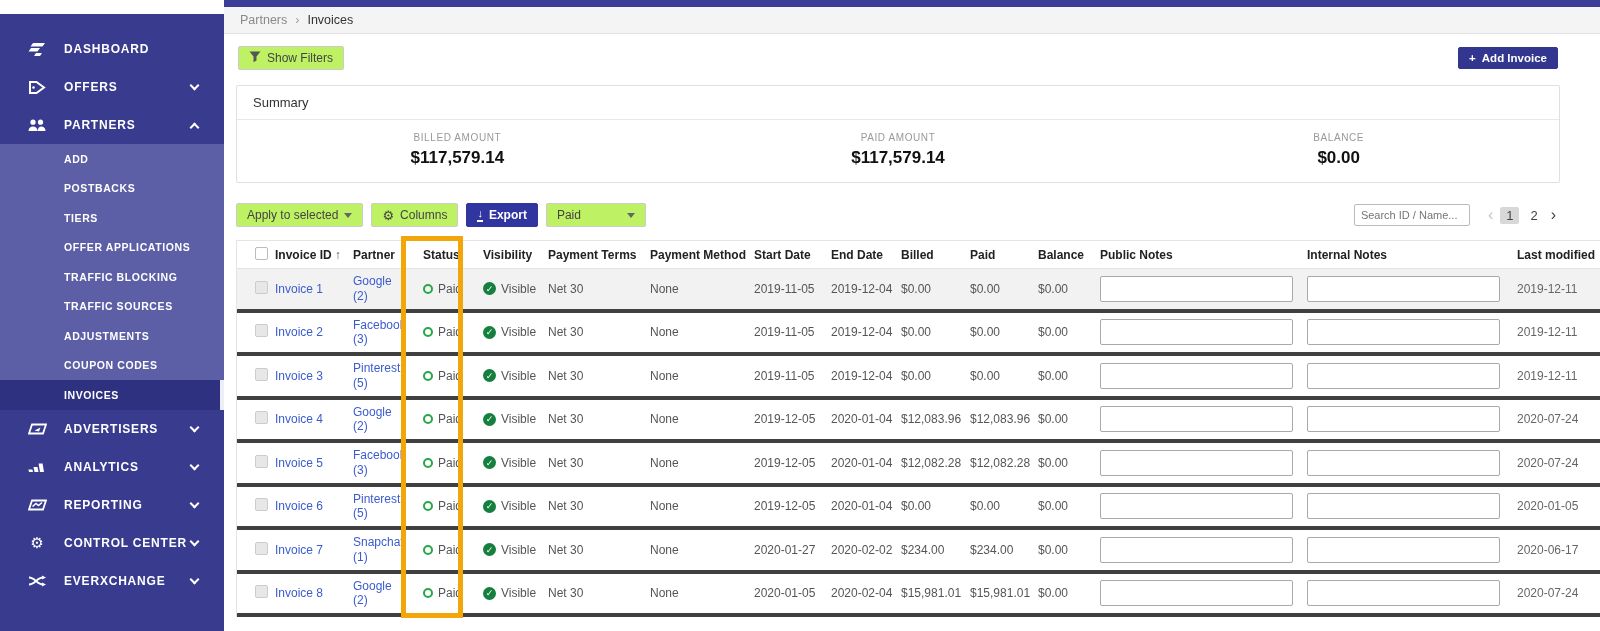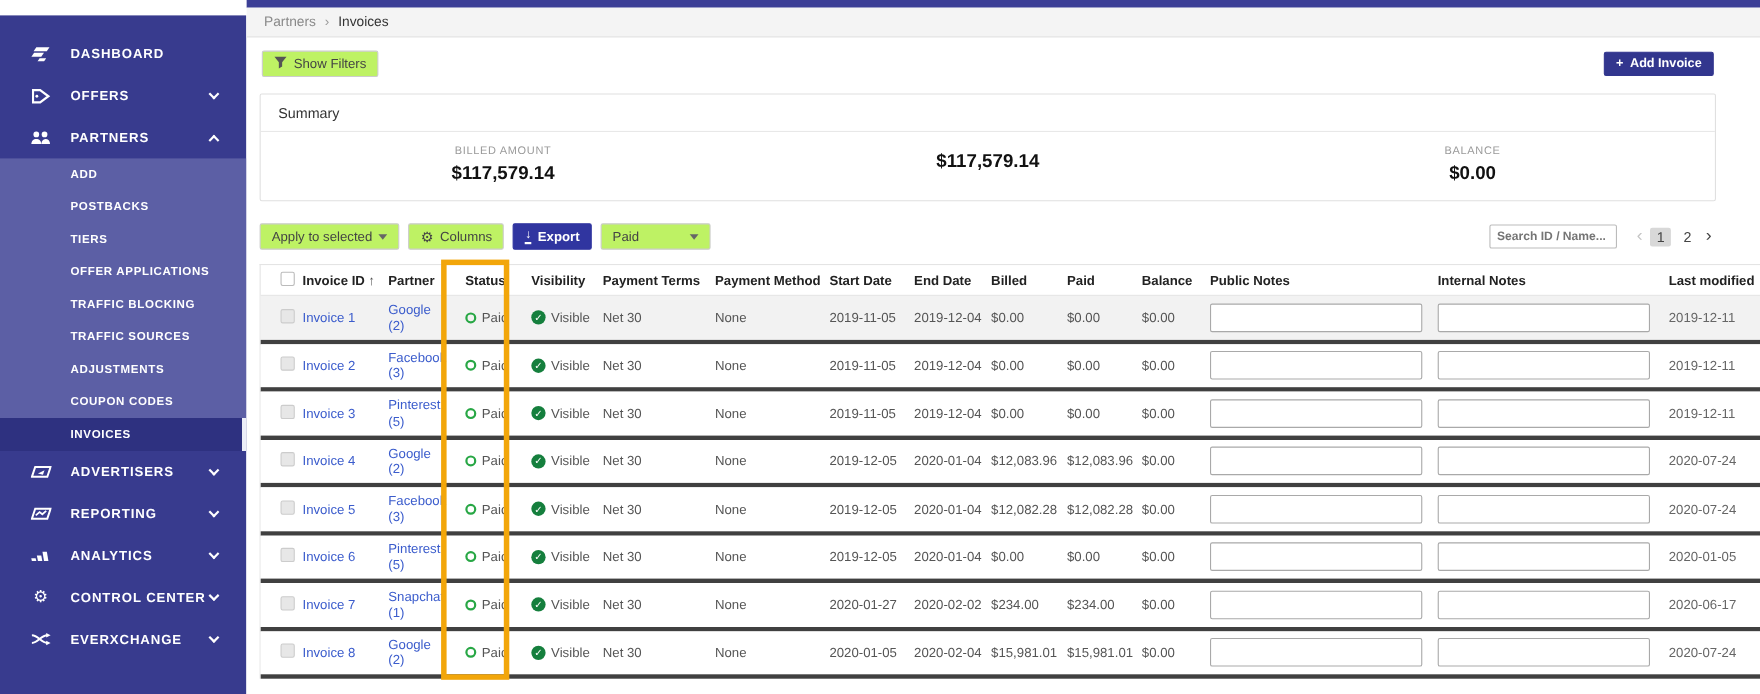--- a/index.html
+++ b/index.html
@@ -37,21 +37,21 @@
   .summary-title { padding:9px 16px; font-size:13px; color:#333; border-bottom:1px solid #e8e8e8; }
   .summary-stats { display:flex; padding:12px 0 14px 0; }
   .stat { flex:1; text-align:center; }
   .stat-label { font-size:10px; color:#999; letter-spacing:.6px; }
   .stat-value { font-size:17px; font-weight:bold; color:#111; margin-top:5px; }
 
   .toolbar { margin:20px 44px 0 12px; display:flex; align-items:center; gap:8px; }
   .caret { width:0; height:0; border-left:4px solid transparent; border-right:4px solid transparent; border-top:5px solid #666; display:inline-block; }
   .select-like { justify-content:space-between; min-width:100px; }
   .dl-icon { border-bottom:2px solid #fff; line-height:1; font-size:11px; padding-bottom:1px; }
-  .search-input { margin-left:auto; width:116px; height:22px; border:1px solid #bbb; border-radius:2px; font-size:11px; padding:0 6px; color:#333; font-family:inherit;font-weight:bold; }
+  .search-input { margin-left:auto; width:116px; height:22px; border:1px solid #bbb; border-radius:2px; font-size:11px; padding:0 6px; color:#333; font-family:inherit; }
   .pagination { display:flex; align-items:center; gap:7px; margin-left:10px; font-size:13px; }
   .pg-prev { color:#c5c5c5; font-size:16px; cursor:pointer; }
   .pg-next { color:#444; font-size:16px; cursor:pointer; }
   .pg-page { color:#444; padding:1px 6px; border-radius:2px; cursor:pointer; }
   .pg-page.current { background:#d8d8d8; }
 
   
   .table { margin:13px 0 0 12px; border-left:1px solid #e4e4e4; border-top:1px solid #e4e4e4; position:relative; }
   .grid { display:grid; grid-template-columns:38px 78px 70px 60px 65px 102px 104px 77px 70px 69px 68px 62px 207px 210px 110px; align-items:center; }
   .thead { height:28px; font-weight:bold; color:#222; font-size:12px; border-bottom:1px solid #e4e4e4; }
@@ -134,38 +134,38 @@
           <path d="M4 1.5 L18 1.5 L15 10.5 L1 10.5 Z" fill="none" stroke="#fff" stroke-width="1.8"></path>
           <path d="M6.5 7.5 L12.5 4.5 L11 8.5 Z" fill="#fff"></path>
         </svg>
     </span>
     <span class="lbl">ADVERTISERS</span>
     <span class="chev down"></span>
   </div>
 
   <div class="side-item">
     <span class="ic">
-      <svg width="19" height="12" viewBox="0 0 19 12">
-          <path d="M4 1.5 L18 1.5 L15 10.5 L1 10.5 Z" fill="none" stroke="#fff" stroke-width="1.8"></path>
-          <path d="M4.5 7.5 L8 4.5 L10.5 6.5 L14 3.5" fill="none" stroke="#fff" stroke-width="1.6"></path>
-        </svg>
-    </span>
-    <span class="lbl">REPORTING</span>
-    <span class="chev down"></span>
-  </div>
-
-  <div class="side-item">
-    <span class="ic">
       <svg width="18" height="12" viewBox="0 0 18 12">
           <path d="M1 11 L5 11 L4.4 8.5 L0.4 8.5 Z" fill="#fff"></path>
           <path d="M6.5 11 L10.5 11 L9.5 6 L5.5 6 Z" fill="#fff"></path>
           <path d="M12 11 L16 11 L14.6 2.5 L10.6 2.5 Z" fill="#fff"></path>
         </svg>
     </span>
     <span class="lbl">ANALYTICS</span>
+    <span class="chev down"></span>
+  </div>
+
+  <div class="side-item">
+    <span class="ic">
+      <svg width="19" height="12" viewBox="0 0 19 12">
+          <path d="M4 1.5 L18 1.5 L15 10.5 L1 10.5 Z" fill="none" stroke="#fff" stroke-width="1.8"></path>
+          <path d="M4.5 7.5 L8 4.5 L10.5 6.5 L14 3.5" fill="none" stroke="#fff" stroke-width="1.6"></path>
+        </svg>
+    </span>
+    <span class="lbl">REPORTING</span>
     <span class="chev down"></span>
   </div>
 
   <div class="side-item">
     <span class="ic gear-glyph">⚙</span>
     <span class="lbl">CONTROL CENTER</span>
     <span class="chev down"></span>
   </div>
 
   <div class="side-item">
@@ -209,20 +209,21 @@
 
   <div class="summary-card">
     <div class="summary-title">Summary</div>
     <div class="summary-stats">
 
     <div class="stat">
           <div class="stat-label">BILLED AMOUNT</div>
           <div class="stat-value">$117,579.14</div>
         </div>
         <div class="stat">
+          <div class="stat-label">PAID AMOUNT</div>
           <div class="stat-value">$117,579.14</div>
         </div>
         <div class="stat">
           <div class="stat-label">BALANCE</div>
           <div class="stat-value">$0.00</div>
         </div>
       </div>
   </div>
 
   <div class="toolbar">

